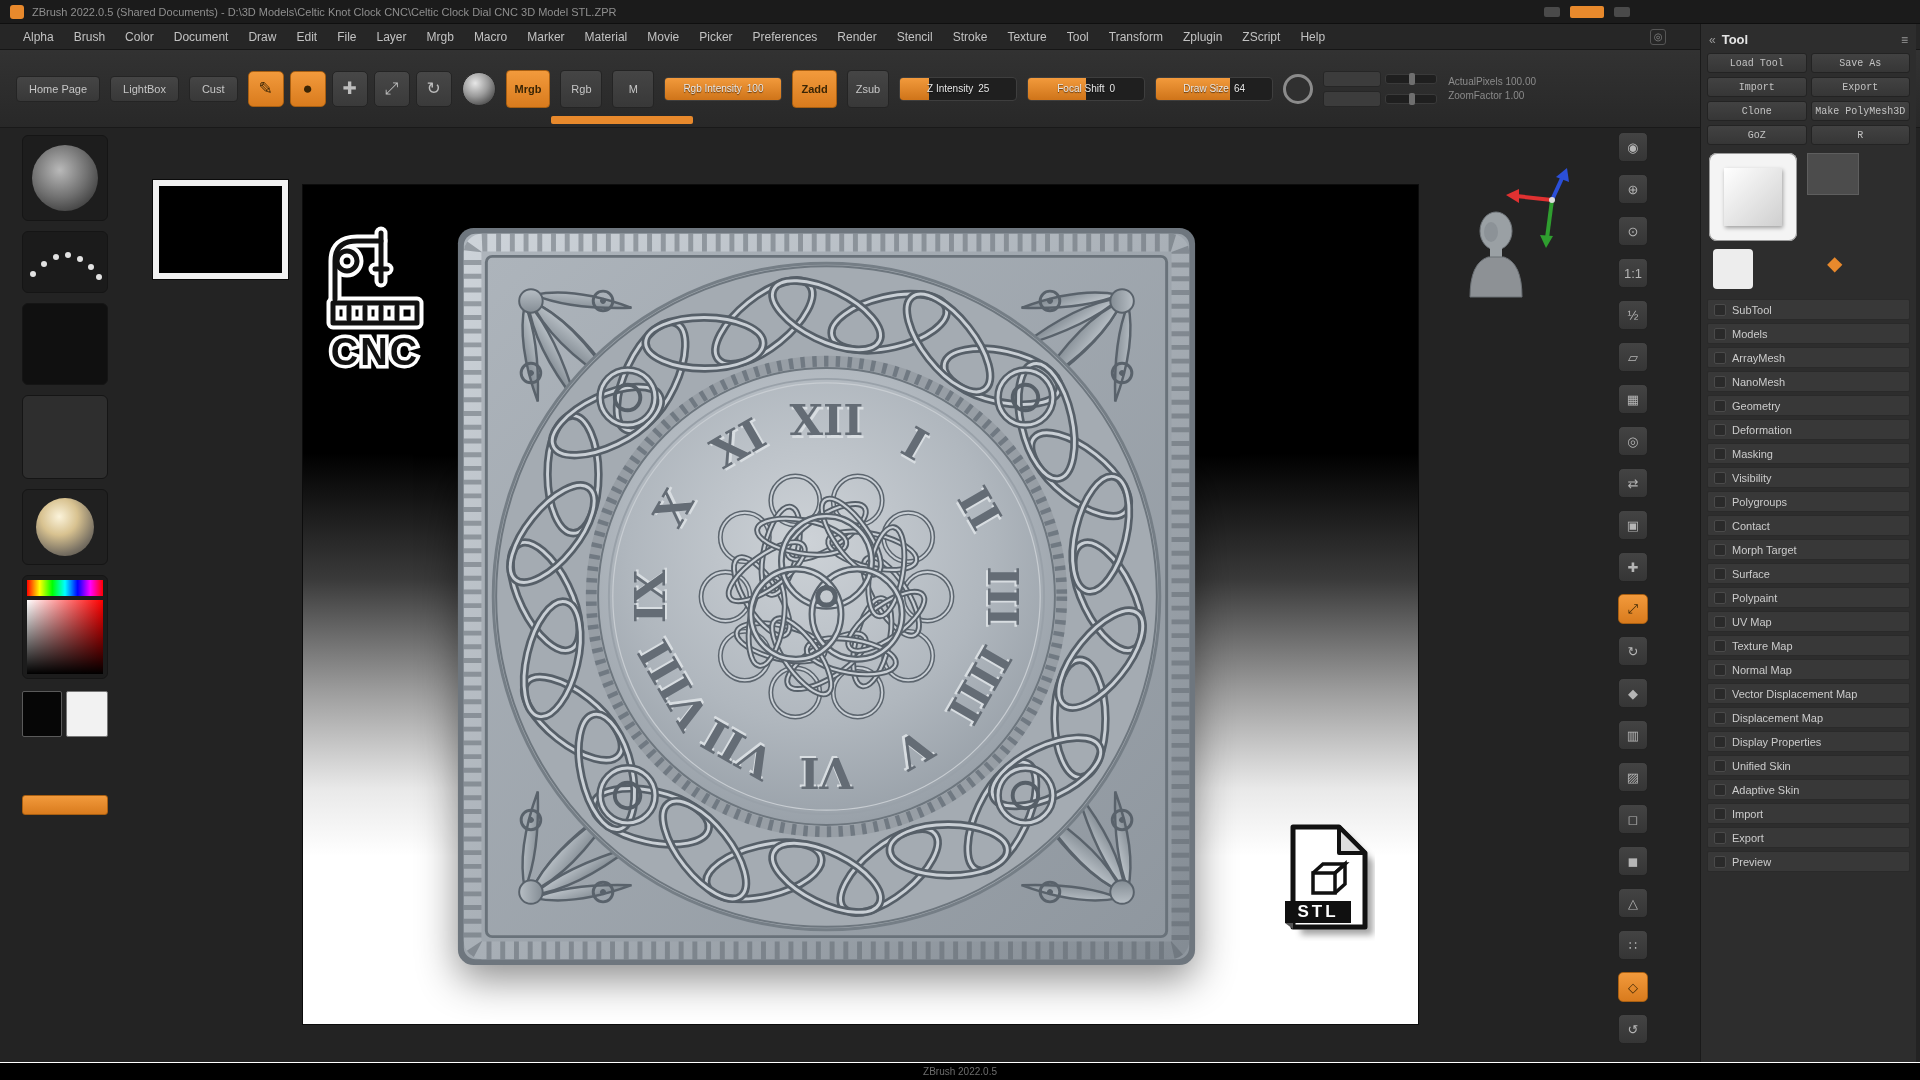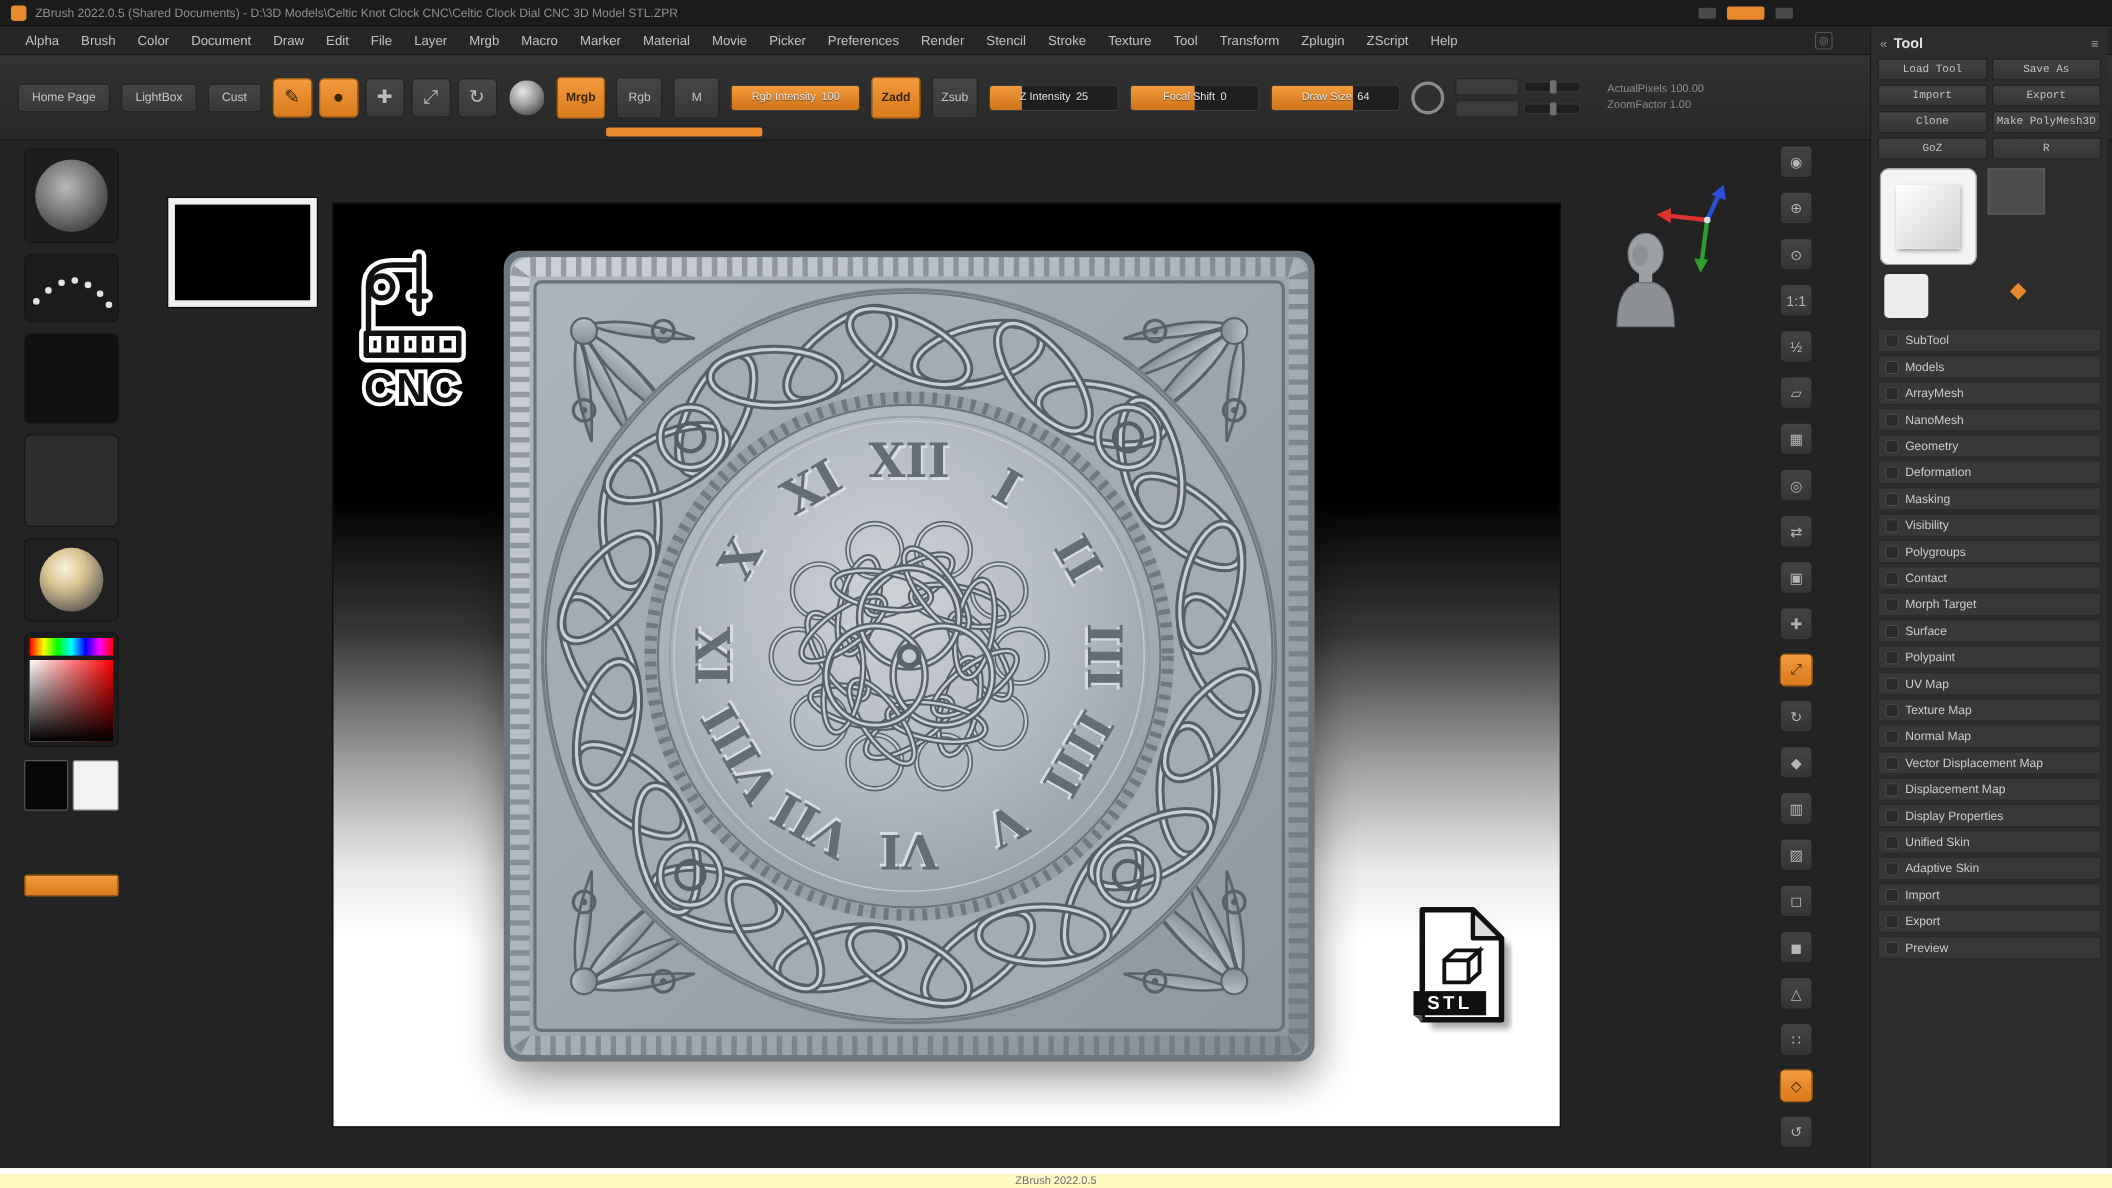--- a/index.html
+++ b/index.html
@@ -31,21 +31,21 @@
   .chip { min-width:42px; height:38px; padding:0 8px; border-radius:4px; background:linear-gradient(#454545,#383838); border:1px solid #242424; color:#c6c6c6; font-size:11px; display:flex; align-items:center; justify-content:center; }
   .chip.orange { background:linear-gradient(#f29a3c,#d97b1d); color:#3a2505; border-color:#a85f12; font-weight:bold; }
   .zslider { width:118px; height:24px; background:#1f1f1f; border:1px solid #3e3e3e; border-radius:4px; position:relative; overflow:hidden; }
   .zslider .fill { position:absolute; top:0; bottom:0; left:0; width:0; background:linear-gradient(#f29a3c,#cf7419); }
   .zslider .lab { position:absolute; inset:0; display:flex; align-items:center; justify-content:center; gap:5px; font-size:10px; color:#e6e6e6; text-shadow:0 1px 1px rgba(0,0,0,.6); white-space:nowrap; }
   .shelf-extra { display:flex; flex-direction:column; gap:4px; }
   .extra-row { display:flex; gap:4px; align-items:center; }
   .extra-btn { width:58px; height:16px; background:#3c3c3c; border:1px solid #262626; border-radius:3px; }
   .extra-slider { width:52px; height:10px; background:#1f1f1f; border:1px solid #3a3a3a; border-radius:3px; position:relative; }
   .extra-slider::after { content:""; position:absolute; left:45%; top:-2px; width:6px; height:12px; background:#6f6f6f; border-radius:2px; }
-  .readouts { margin-left:14px; display:flex; flex-direction:column; gap:3px; font-size:10px; color:#8b8b8b; }
+  .readouts { margin-left:1px; display:flex; flex-direction:column; gap:3px; font-size:10px; color:#8b8b8b; }
   #shelf .accent-bar { position:absolute; left:551px; bottom:3px; width:142px; height:8px; background:#e8892c; border-radius:2px; }
 
   
   .tile { position:absolute; left:22px; width:86px; border-radius:6px; border:1px solid #151515; }
   #brush-tile { top:135px; height:86px; background:#1d1d1d; display:flex; align-items:center; justify-content:center; }
   #brush-tile .ball { width:66px; height:66px; border-radius:50%; background:radial-gradient(circle at 42% 38%, #b9b9b9, #6f6f6f 50%, #2b2b2b 92%); }
   #stroke-tile { top:231px; height:62px; background:#1b1b1b; }
   #alpha-tile { top:303px; height:82px; background:#101010; }
   #texture-tile { top:395px; height:84px; background:#2e2e2e; }
   #material-tile { top:489px; height:76px; background:#202020; display:flex; align-items:center; justify-content:center; }
@@ -87,21 +87,21 @@
   .tp-thumbs { position:relative; height:142px; margin:6px 0; }
   .tp-thumb-big { position:absolute; left:2px; top:2px; width:88px; height:88px; background:#f4f4f4; border-radius:8px; box-shadow:inset 0 0 0 1px #999; display:flex; align-items:center; justify-content:center; }
   .plane-preview { width:58px; height:58px; background:linear-gradient(135deg,#fff,#cfcfcf); box-shadow:1px 2px 4px rgba(0,0,0,.35); }
   .tp-thumb-small { position:absolute; left:100px; top:2px; width:52px; height:42px; background:#4c4c4c; border:1px solid #5e5e5e; }
   .tp-thumb-small2 { position:absolute; left:6px; top:98px; width:40px; height:40px; background:#ededed; border-radius:4px; }
   .tp-orange-ic { position:absolute; left:120px; top:100px; color:#e8892c; font-size:20px; }
   #tp-sections .tp-section { display:flex; align-items:center; gap:6px; height:21px; background:#383838; border:1px solid #2a2a2a; border-radius:2px; margin-bottom:3px; padding:0 6px; font-size:11px; color:#ccc; white-space:nowrap; overflow:hidden; }
   .tp-ic { width:12px; height:12px; background:#2a2a2a; border:1px solid #4a4a4a; border-radius:2px; flex:none; }
 
   
-  #bottom-bar { position:absolute; left:0; right:0; bottom:0; height:18px; background:#fef9c3; border-top:5px solid #ffffff; display:flex; align-items:center; justify-content:center; font-size:10px; color:#6d6d6d; }
+  #bottom-bar { position:absolute; left:0; right:0; bottom:0; height:18px; background:#000000; border-top:1px solid #ffffff; display:flex; align-items:center; justify-content:center; font-size:10px; color:#6d6d6d; }
 </style>
 </head>
 <body>
 
 <div id="titlebar">
   <div class="z-logo"></div>
   <span class="title">ZBrush 2022.0.5 (Shared Documents) - D:\3D Models\Celtic Knot Clock CNC\Celtic Clock Dial CNC 3D Model STL.ZPR</span>
   <div class="tb-right">
     <div class="tb-chip"></div>
     <div class="tb-chip orange"></div>

